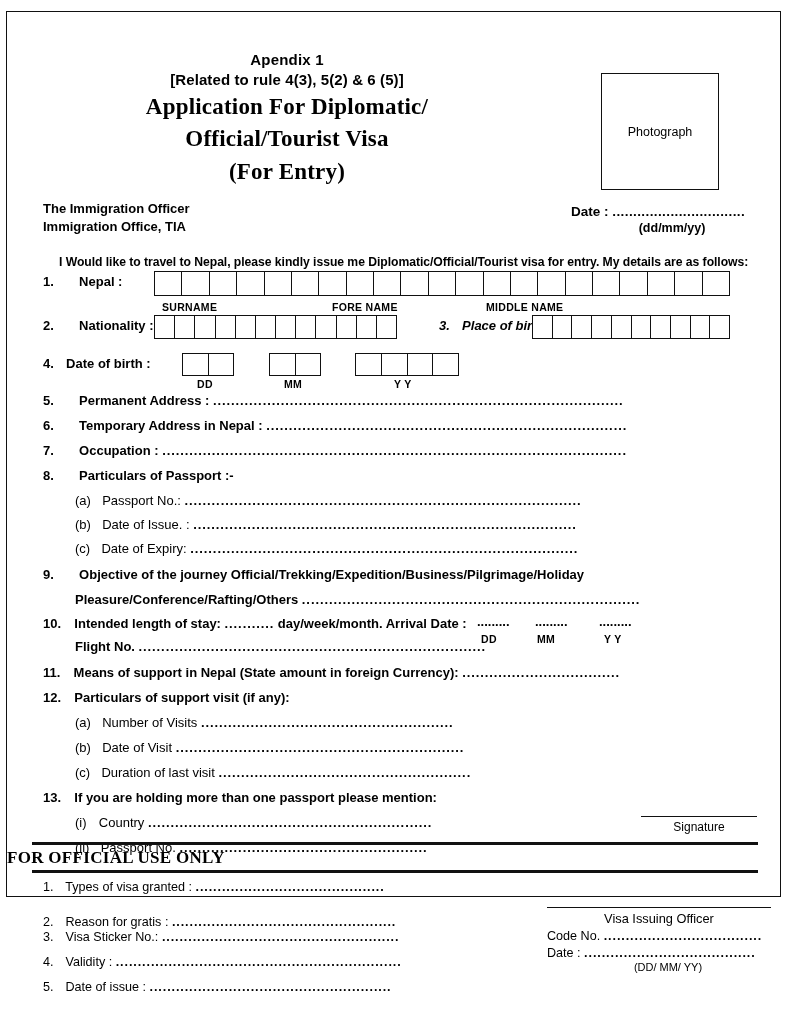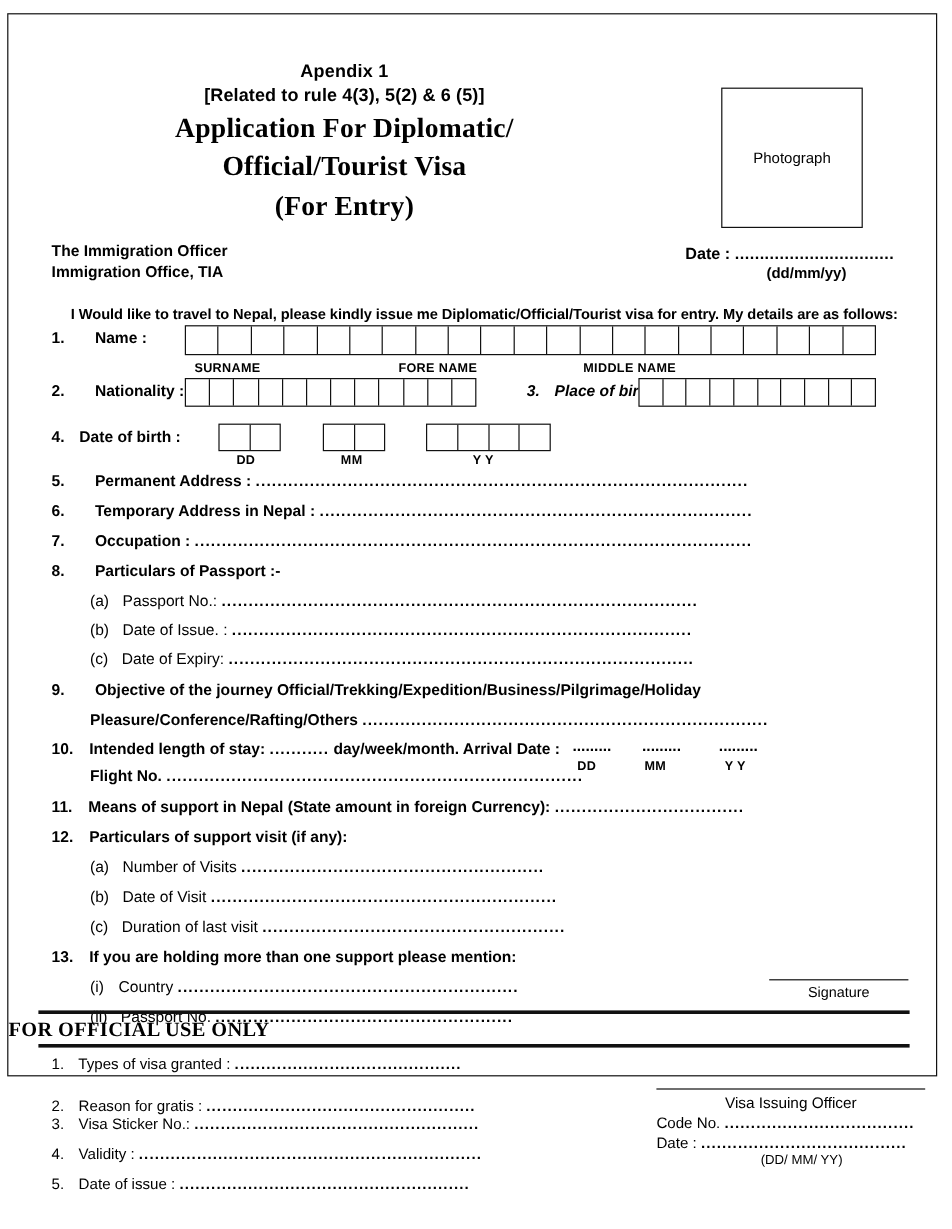--- a/index.html
+++ b/index.html
@@ -217,21 +217,21 @@
       <span class="nowrap"><span>Date :</span>
       <span class="dots">................................</span></span>
       <span class="ddmmyy">(dd/mm/yy)</span>
     </div>
 
     <div class="intro">I Would like to travel to Nepal, please kindly issue me Diplomatic/Official/Tourist visa for entry. My details are as follows:</div>
 
     <div class="row" style="left:36px; top:262px;">
       <span class="num">1.</span>
       <span style="display:inline-block; width:18px;"></span>
-      <span>Name :</span>
+      <span>Nepal :</span>
     </div>
     <div class="comb" id="comb-name" style="left:147px; top:259px; width:576px; height:25px;">
         <div class="cell"></div>
         <div class="cell"></div>
         <div class="cell"></div>
         <div class="cell"></div>
         <div class="cell"></div>
         <div class="cell"></div>
         <div class="cell"></div>
         <div class="cell"></div>
@@ -426,21 +426,21 @@
     <div class="row" style="left:68px; top:753px; font-weight:400;">
       <span>(c)</span>
       <span style="display:inline-block; width:4px;"></span>
       <span>Duration of last visit</span>
       <span class="dots">........................................................</span>
     </div>
 
     <div class="row" style="left:36px; top:778px;">
       <span class="num">13.</span>
       <span style="display:inline-block; width:6px;"></span>
-      <span>If you are holding more than one support please mention:</span>
+      <span>If you are holding more than one passport please mention:</span>
     </div>
 
     <div class="row" style="left:68px; top:803px; font-weight:400;">
       <span>(i)</span>
       <span style="display:inline-block; width:5px;"></span>
       <span>Country</span>
       <span class="dots">...............................................................</span>
     </div>
 
     <div class="row" style="left:68px; top:828px; font-weight:400;">

